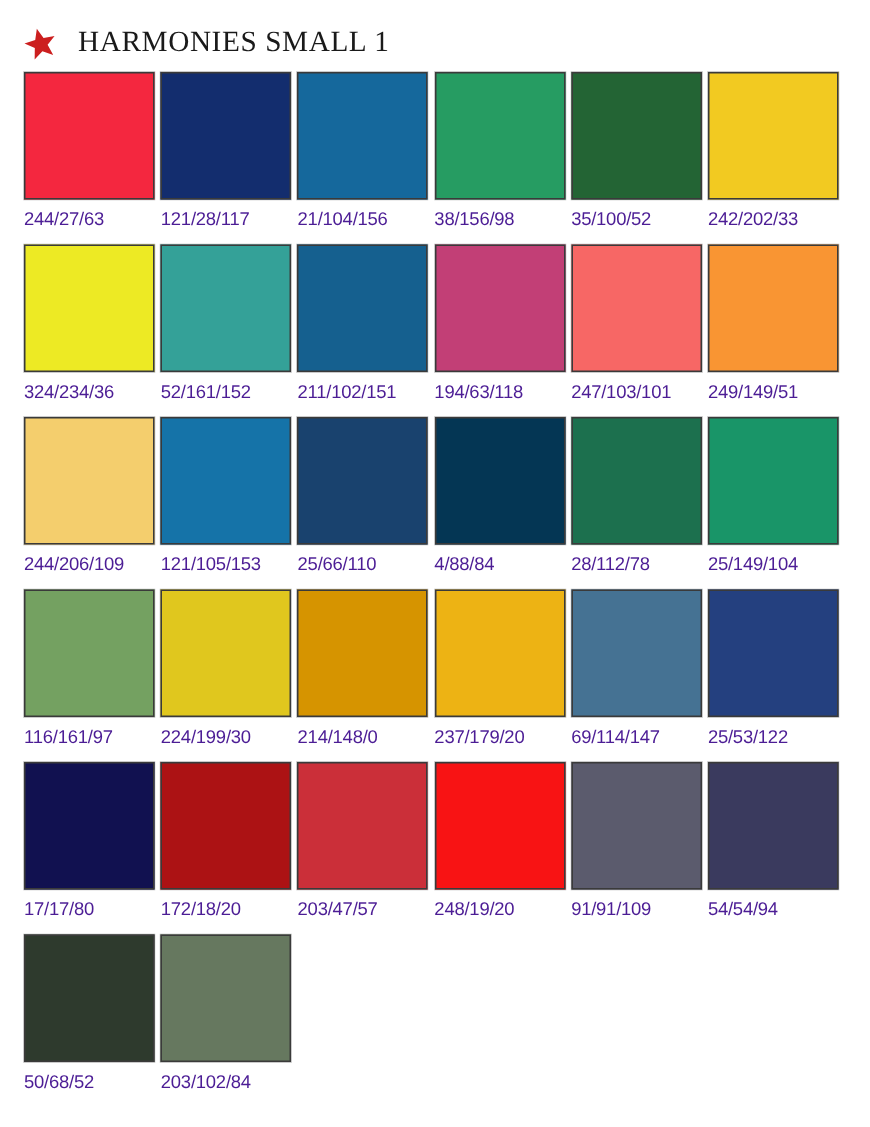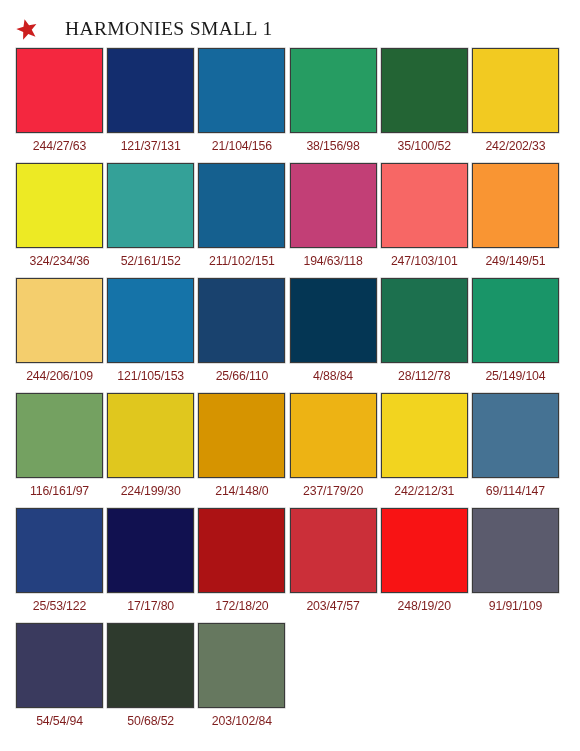--- a/index.html
+++ b/index.html
@@ -24,21 +24,21 @@
   }
 
   
   #header {
     position: absolute;
     left: 16px;
     top: 14px;
     height: 30px;
     display: flex;
     align-items: center;
-    gap: 27px;
+    gap: 14px;
   }
   #star-icon {
     width: 22px;
     height: 22px;
     display: block;
     flex: 0 0 auto;
     transform: rotate(-14deg);
   }
   #page-title {
     font-family: "Liberation Serif", serif;
@@ -71,22 +71,22 @@
     width: 87px;
     height: 85px;
     box-sizing: border-box;
     border: 1px solid #3a3a3a;
     box-shadow: 0 0 0 0.5px rgba(0,0,0,0.28);
   }
   .swatch-label {
     margin-top: 7px;
     font-family: "Liberation Sans", sans-serif;
     font-size: 12.3px;
-    color: #7f1d1d;
-    text-align: center;
+    color: #4c1d95;
+    text-align: left;
     line-height: 1.1;
     white-space: nowrap;
     letter-spacing: -0.15px;
   }
 </style>
 </head>
 <body>
 
 <div id="page">
 
@@ -97,21 +97,21 @@
     <div id="page-title">HARMONIES SMALL 1</div>
   </div>
 
   <div id="swatch-grid">
       <div class="swatch-cell">
         <div class="swatch-chip" style="background-color: rgb(244, 39, 63);"></div>
         <div class="swatch-label">244/27/63</div>
       </div>
       <div class="swatch-cell">
         <div class="swatch-chip" style="background-color: rgb(19, 45, 110);"></div>
-        <div class="swatch-label">121/37/131</div>
+        <div class="swatch-label">121/28/117</div>
       </div>
       <div class="swatch-cell">
         <div class="swatch-chip" style="background-color: rgb(21, 104, 156);"></div>
         <div class="swatch-label">21/104/156</div>
       </div>
       <div class="swatch-cell">
         <div class="swatch-chip" style="background-color: rgb(38, 156, 98);"></div>
         <div class="swatch-label">38/156/98</div>
       </div>
       <div class="swatch-cell">
@@ -180,24 +180,20 @@
       </div>
       <div class="swatch-cell">
         <div class="swatch-chip" style="background-color: rgb(214, 148, 0);"></div>
         <div class="swatch-label">214/148/0</div>
       </div>
       <div class="swatch-cell">
         <div class="swatch-chip" style="background-color: rgb(237, 179, 20);"></div>
         <div class="swatch-label">237/179/20</div>
       </div>
       <div class="swatch-cell">
-        <div class="swatch-chip" style="background-color: rgb(242, 212, 31);"></div>
-        <div class="swatch-label">242/212/31</div>
-      </div>
-      <div class="swatch-cell">
         <div class="swatch-chip" style="background-color: rgb(69, 114, 147);"></div>
         <div class="swatch-label">69/114/147</div>
       </div>
       <div class="swatch-cell">
         <div class="swatch-chip" style="background-color: rgb(36, 64, 127);"></div>
         <div class="swatch-label">25/53/122</div>
       </div>
       <div class="swatch-cell">
         <div class="swatch-chip" style="background-color: rgb(17, 17, 80);"></div>
         <div class="swatch-label">17/17/80</div>

